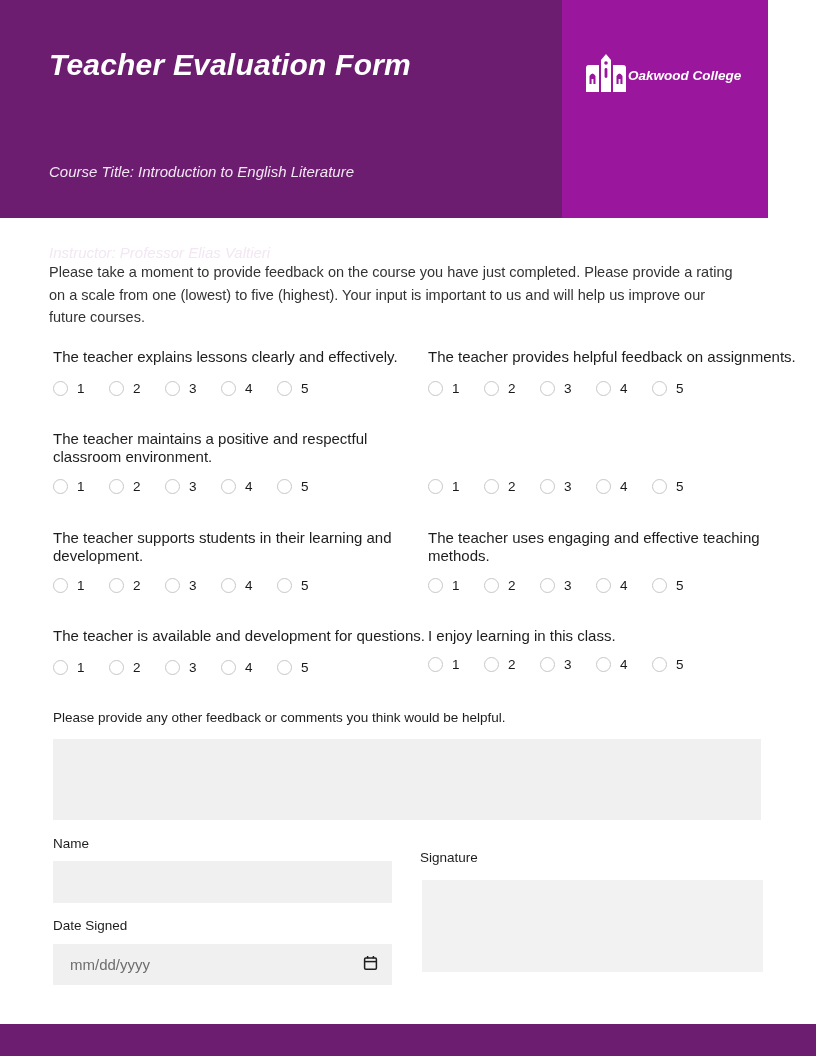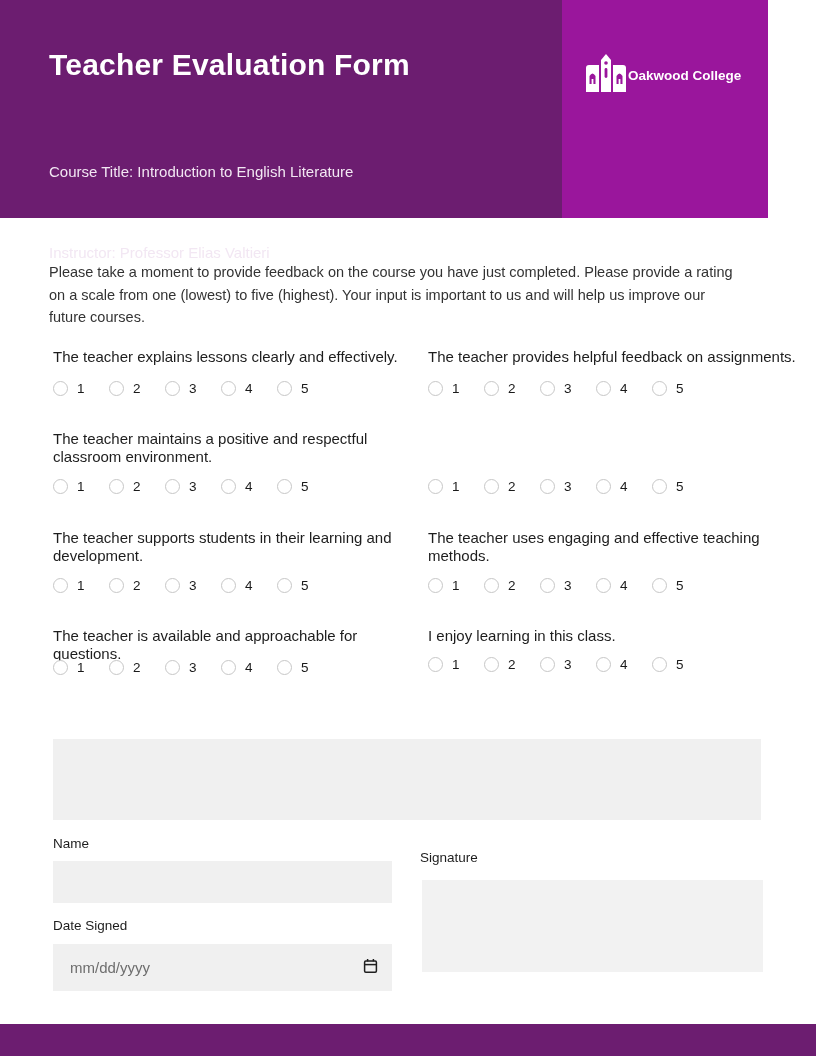--- a/index.html
+++ b/index.html
@@ -1,20 +1,20 @@
 <!DOCTYPE html>
 <html style="--header-bg: #6C1D70; --accent-bg: #9A169C; --footer-bg: #6C1D70; --field-bg: #F0F0F0; --radio-border: #C7C7C7;"><head>
 <meta charset="utf-8">
 <style>
   html,body{margin:0;padding:0;background:#fff;}
   .page{position:relative;width:816px;height:1056px;background:#ffffff;overflow:hidden;
         font-family:"Liberation Sans", sans-serif;}
 
   
-  .header{position:absolute;left:0;top:0;width:716px;height:218px;background:var(--header-bg,#6c1d70);}
+  .header{position:absolute;left:0;top:0;width:716px;height:218px;background:var(--header-bg,#6c1d70);font-style:italic;}
   .accent{position:absolute;left:562px;top:0;width:206px;height:218px;background:var(--accent-bg,#9a169c);}
   .title{position:absolute;left:49px;top:48px;margin:0;font-size:30px;font-weight:700;color:#ffffff;letter-spacing:.2px;}
   .meta{position:absolute;left:49px;top:104px;font-size:15px;line-height:27px;color:#f2e7f3;white-space:pre;}
   .logo{position:absolute;left:584px;top:50px;display:flex;align-items:center;}
   .logo-text{color:#ffffff;font-weight:700;font-size:13.5px;white-space:nowrap;}
 
   
   .intro{position:absolute;left:49px;top:253px;width:748px;font-size:14.5px;line-height:22.5px;
          color:#333333;white-space:pre-line;margin-top:8px;}
 
@@ -27,21 +27,21 @@
   .num{margin-left:9px;font-size:13.5px;color:#1a1a1a;}
 
   
   .field-label{position:absolute;font-size:13.5px;color:#1d1d1d;}
   .comments-box{position:absolute;left:53px;top:739px;width:708px;height:81px;
                 background:var(--field-bg,#f0f0f0);border:none;resize:none;box-sizing:border-box;}
   .name-input{position:absolute;left:53px;top:861px;width:339px;height:42px;
               background:var(--field-bg,#f0f0f0);border:none;box-sizing:border-box;
               font-family:"Liberation Sans",sans-serif;font-size:15px;padding:0 12px;}
   .sig-box{position:absolute;left:422px;top:880px;width:341px;height:92px;background:#f2f2f2;}
-  .date-field{position:absolute;left:53px;top:944px;width:339px;height:47px;
+  .date-field{position:absolute;left:53px;top:944px;width:339px;height:41px;
               background:var(--field-bg,#f0f0f0);display:flex;align-items:center;
               box-sizing:border-box;padding:0 14px 0 17px;cursor:pointer;}
   .date-placeholder{flex:1;font-size:15px;color:#6e6e6e;}
   .cal-icon{flex:0 0 auto;display:block;}
 
   
   .footer{position:absolute;left:0;top:1024px;width:816px;height:32px;background:var(--footer-bg,#6c1d70);}
 </style>
 </head>
 <body>
@@ -81,21 +81,21 @@
 future courses.</div>
 
   <div class="q" style="left:53px;top:348px">The teacher explains lessons clearly and effectively.</div>
   <div class="q" style="left:428px;top:348px">The teacher provides helpful feedback on assignments.</div>
   <div class="q" style="left:53px;top:430px">The teacher maintains a positive and respectful
 classroom environment.</div>
   <div class="q" style="left:53px;top:529px">The teacher supports students in their learning and
 development.</div>
   <div class="q" style="left:428px;top:529px">The teacher uses engaging and effective teaching
 methods.</div>
-  <div class="q" style="left:53px;top:627px">The teacher is available and approachable for questions.</div>
+  <div class="q" style="left:53px;top:627px">The teacher is available and development for questions.</div>
   <div class="q" style="left:428px;top:627px">I enjoy learning in this class.</div>
 
   <div class="opts" style="left:53px;top:381px">
     <div class="opt">
         <span class="radio"></span>
         <span class="num">1</span>
       </div>
     <div class="opt">
         <span class="radio"></span>
         <span class="num">2</span>
@@ -261,20 +261,21 @@
     <div class="opt">
         <span class="radio"></span>
         <span class="num">4</span>
       </div>
     <div class="opt">
         <span class="radio"></span>
         <span class="num">5</span>
       </div>
   </div>
 
+  <div class="field-label" style="left:53px;top:710px">Please provide any other feedback or comments you think would be helpful.</div>
   <textarea class="comments-box" aria-label="comments" style=""></textarea>
 
   <div class="field-label" style="left:53px;top:836px">Name</div>
   <input class="name-input" type="text" aria-label="name" value="" style="">
 
   <div class="field-label" style="left:420px;top:850px">Signature</div>
   <div class="sig-box"></div>
 
   <div class="field-label" style="left:53px;top:918px">Date Signed</div>
   <div class="date-field">

